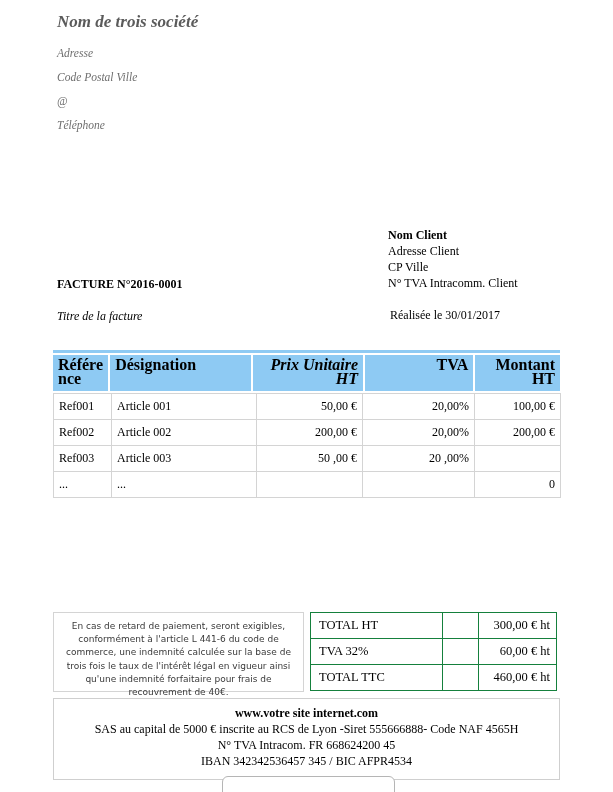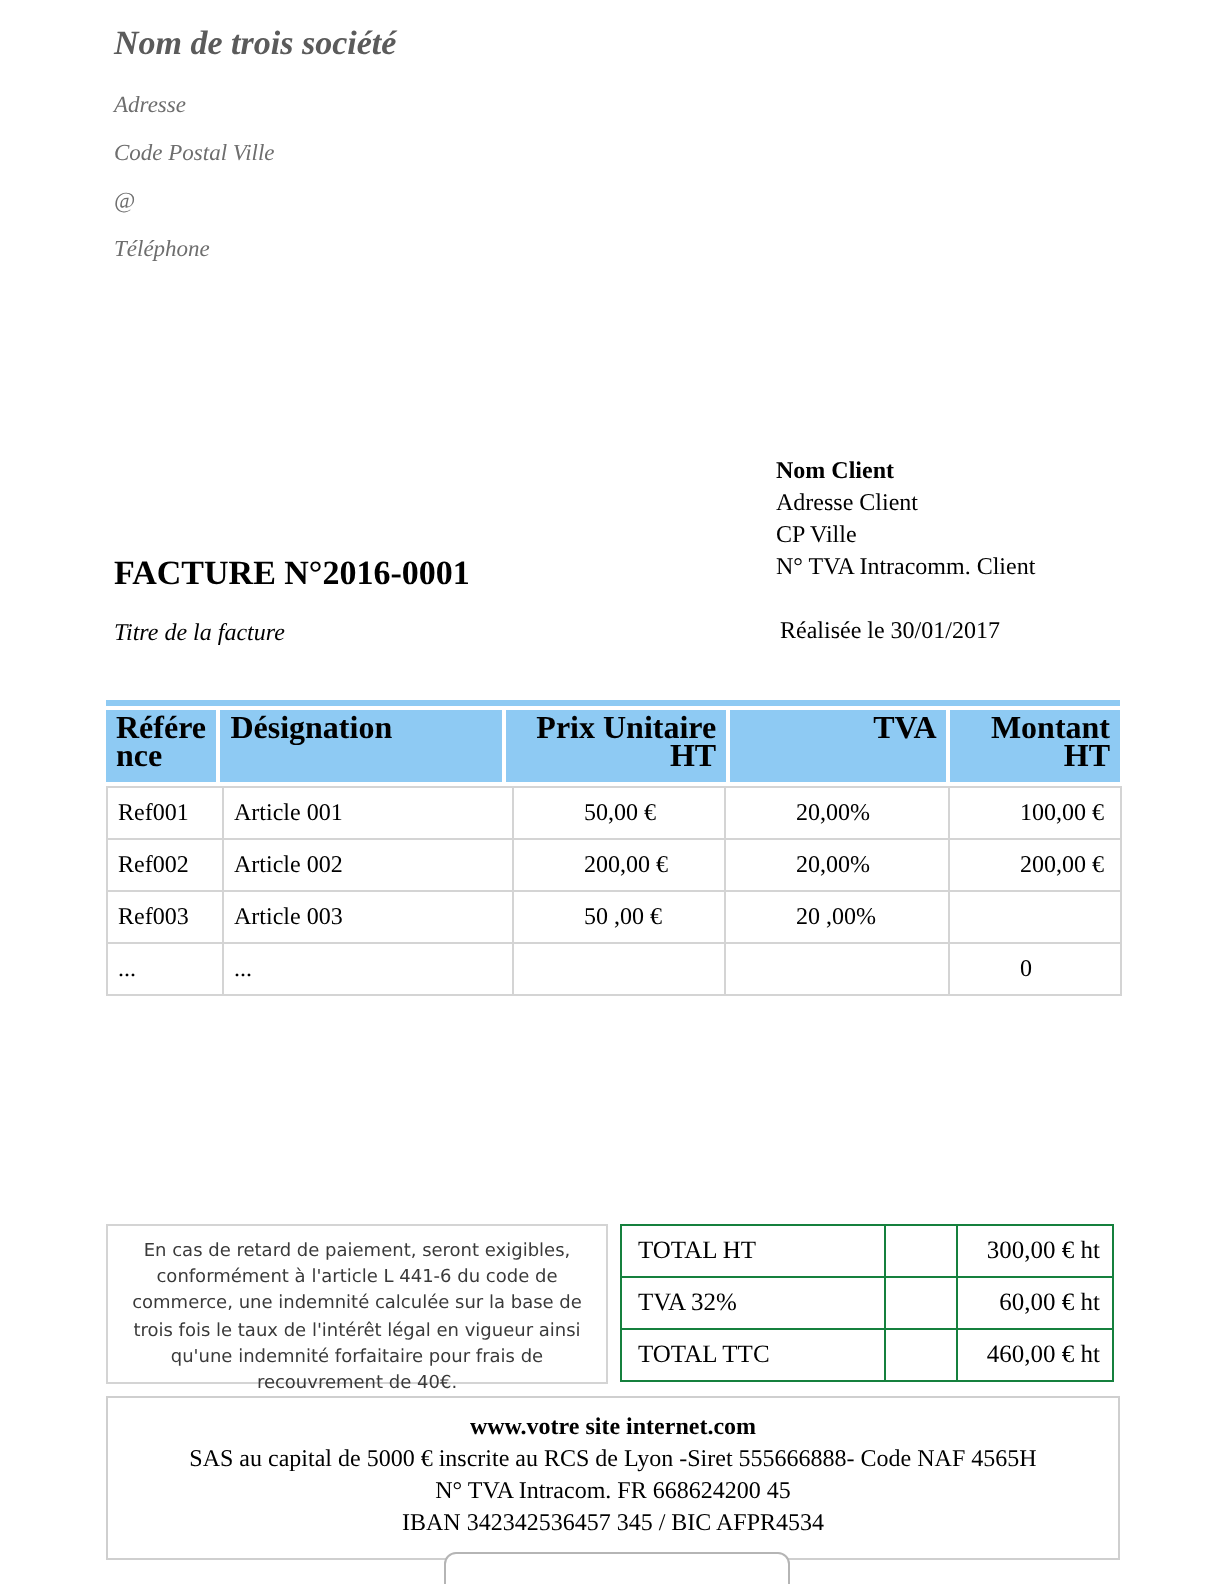--- a/index.html
+++ b/index.html
@@ -22,46 +22,46 @@
   .company-line {
     font-size: 11.5px; font-style: italic; color: #6e6e6e;
     line-height: 24px;
   }
 
   
   .client { position: absolute; left: 388px; top: 183px; font-size: 12px; line-height: 16px; }
   .client-name { font-weight: bold; margin-top: 44px; }
 
   
-  .invoice-number { position: absolute; left: 57px; top: 277px; font-size: 17px; font-weight: bold; }
+  .invoice-number { position: absolute; left: 57px; top: 277px; font-size: 12px; font-weight: bold; }
   .invoice-title  { position: absolute; left: 57px; top: 309px; font-size: 12px; font-style: italic; }
   .invoice-date   { position: absolute; left: 390px; top: 308px; font-size: 12px; }
 
   
   .items-wrap { position: absolute; left: 53px; top: 350px; width: 507px; }
   .items-topstripe { height: 3px; background: #8ECAF3; margin-bottom: 2px; }
   .items-header { display: flex; gap: 2px; }
   .items-header .hcell {
     background: #8ECAF3; font-size: 16px; font-weight: bold;
     padding: 3px 5px 4px 5px; line-height: 14px; min-height: 36px;
   }
   .hcell.c1 { width: 56px; word-break: break-all; }
   .hcell.c2 { width: 143px; }
-  .hcell.c3 { width: 112px; text-align: right; }
+  .hcell.c3 { width: 112px; text-align: right; font-style: italic; }
   .hcell.c4 { width: 110px; text-align: right; }
   .hcell.c5 { width: 86px;  text-align: right; }
   table.items-body {
     margin-top: 2px; width: 507px; table-layout: fixed;
     border-collapse: collapse; font-size: 12px;
   }
   table.items-body td {
     border: 1px solid #D4D4D4; height: 26px; padding: 0 5px;
     overflow: hidden; white-space: nowrap;
   }
-  table.items-body td.num { text-align: left; padding-left: 35px; }
+  table.items-body td.num { text-align: right; padding-left: 35px; }
 
   
   .note-box {
     position: absolute; left: 53px; top: 612px; width: 251px; height: 80px;
     border: 1px solid #D4D4D4; padding: 7px 9px 0 9px;
     font-family: "DejaVu Sans", sans-serif; font-size: 9px; line-height: 13.2px;
     color: #3a3a3a; text-align: center;
   }
   table.totals {
     position: absolute; left: 310px; top: 612px; width: 246px;

